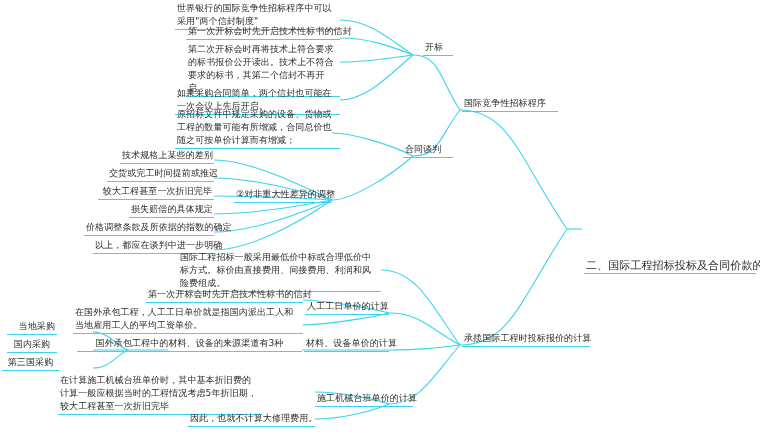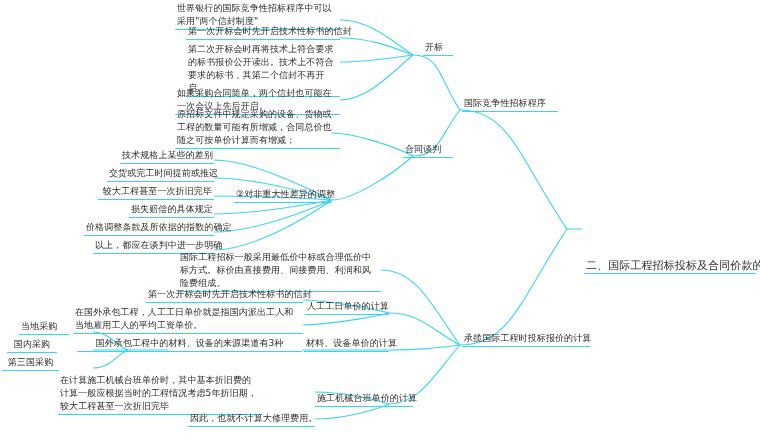--- a/index.html
+++ b/index.html
@@ -127,21 +127,21 @@
 
   <div class="node nowrap" style="left:305px; top:300px; width:84px;">人工工日单价的计算</div>
 
   <div class="node nowrap" style="left:146px; top:288px; width:157px; text-align:right;">第一次开标会时先开启技术性标书的信封</div>
   <div class="node wrap" style="left:73px; top:306px; width:230px;">在国外承包工程，人工工日单价就是指国内派出工人和当地雇用工人的平均工资单价。</div>
 
   <div class="node nowrap" style="left:304px; top:337px; width:85px;">材料、设备单价的计算</div>
 
   <div class="node nowrap" style="left:77px; top:337px; width:225px; text-align:center;">国外承包工程中的材料、设备的来源渠道有3种</div>
 
-  <div class="node nowrap" style="left:19px; top:320px; width:50px; text-align:left;font-family:Liberation Serif, serif;">当地采购</div>
+  <div class="node nowrap" style="left:7px; top:320px; width:50px; text-align:right;font-family:Liberation Serif, serif;">当地采购</div>
   <div class="node nowrap" style="left:7px; top:338px; width:50px; text-align:center;">国内采购</div>
   <div class="node nowrap" style="left:2px; top:356px; width:57px; text-align:center;">第三国采购</div>
 
   <div class="node nowrap" style="left:315px; top:392px; width:98px;">施工机械台班单价的计算</div>
 
   <div class="node wrap" style="left:58px; top:374px; width:204px;">在计算施工机械台班单价时，其中基本折旧费的计算一般应根据当时的工程情况考虑5年折旧期，较大工程甚至一次折旧完毕</div>
   <div class="node nowrap" style="left:188px; top:412px; width:127px; text-align:center;">因此，也就不计算大修理费用。</div>
 
 </div>
 

